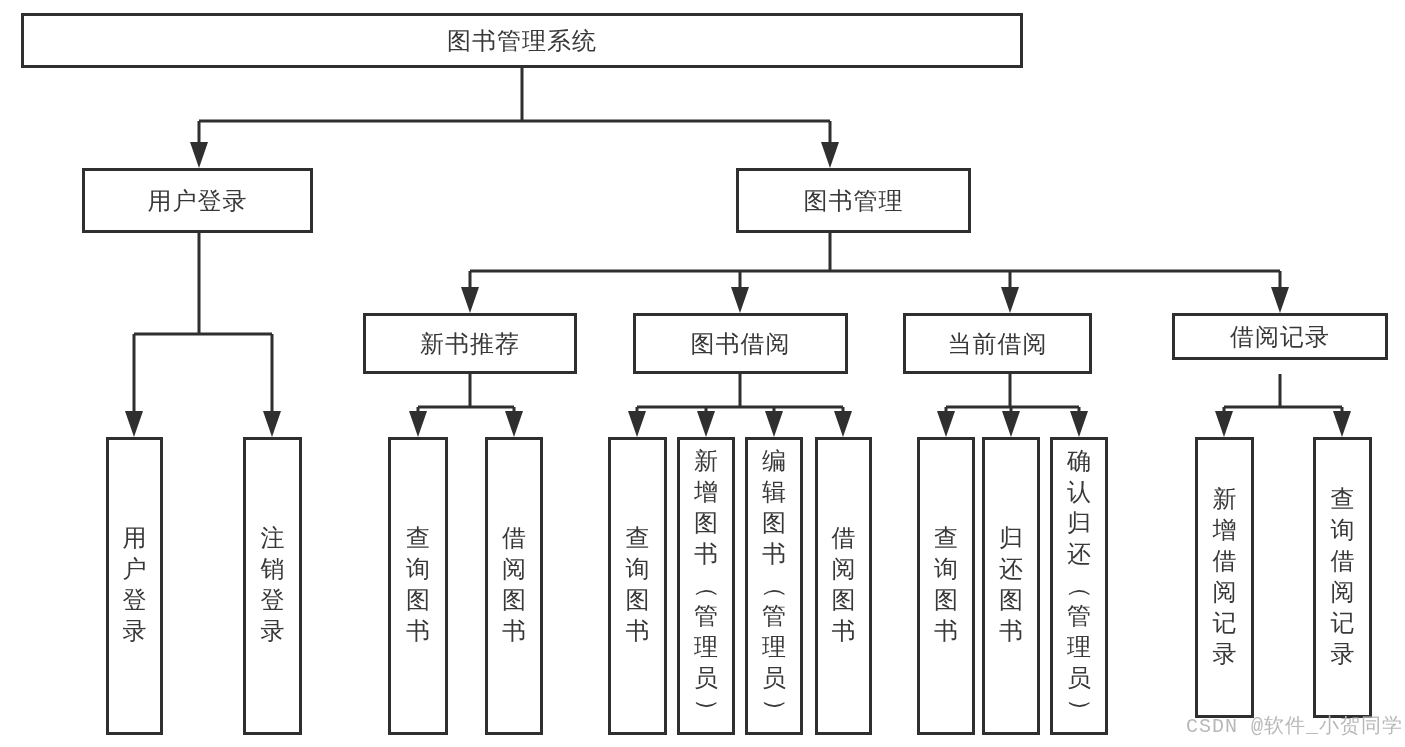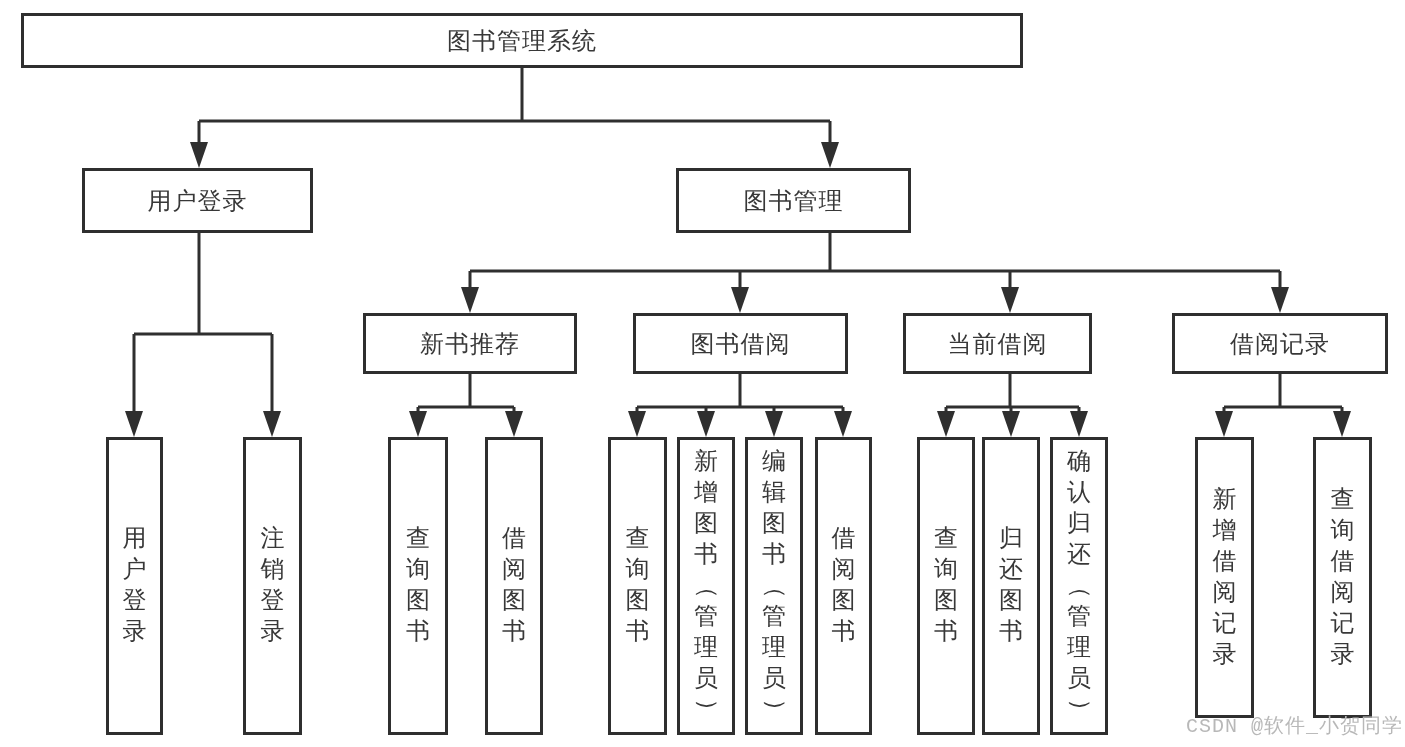--- a/index.html
+++ b/index.html
@@ -79,34 +79,34 @@
     </g>
   </svg>
 
   <div class="node" style="left:21px;top:13px;width:1002px;height:55px">
     <span class="hlabel">图书管理系统</span>
   </div>
 
   <div class="node" style="left:82px;top:168px;width:231px;height:65px">
     <span class="hlabel">用户登录</span>
   </div>
-  <div class="node" style="left:676px;top:168px;width:235px;height:65px">
+  <div class="node" style="left:736px;top:168px;width:235px;height:65px">
     <span class="hlabel">图书管理</span>
   </div>
 
   <div class="node" style="left:633px;top:313px;width:215px;height:61px">
     <span class="hlabel">图书借阅</span>
   </div>
   <div class="node" style="left:363px;top:313px;width:214px;height:61px">
     <span class="hlabel">新书推荐</span>
   </div>
   <div class="node" style="left:903px;top:313px;width:189px;height:61px">
     <span class="hlabel">当前借阅</span>
   </div>
-  <div class="node" style="left:1172px;top:313px;width:216px;height:61px">
+  <div class="node" style="left:1172px;top:313px;width:216px;height:47px">
     <span class="hlabel">借阅记录</span>
   </div>
 
   <div class="node" style="left:106px;top:437px;width:57px;height:298px">
     <span class="vlabel">
         <span>用</span>
         <span>户</span>
         <span>登</span>
         <span>录</span>
       </span>

